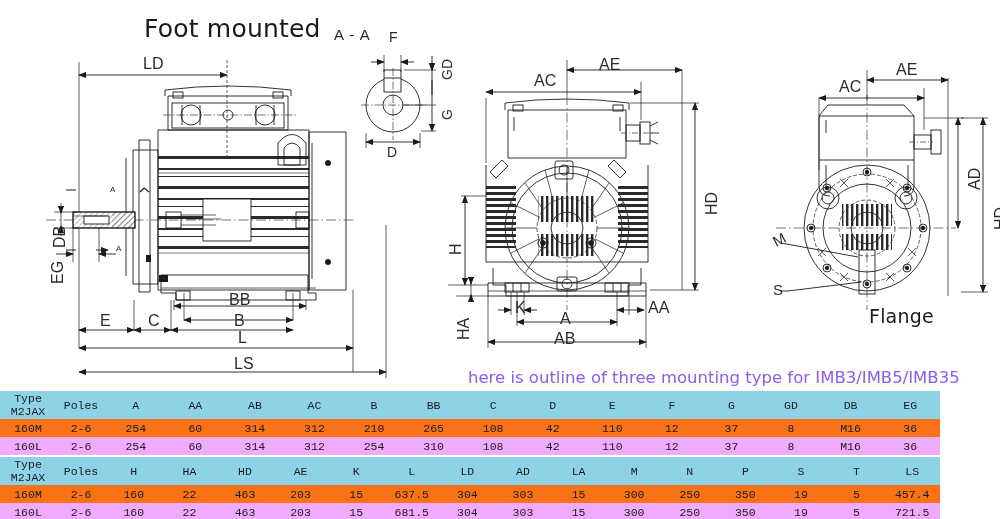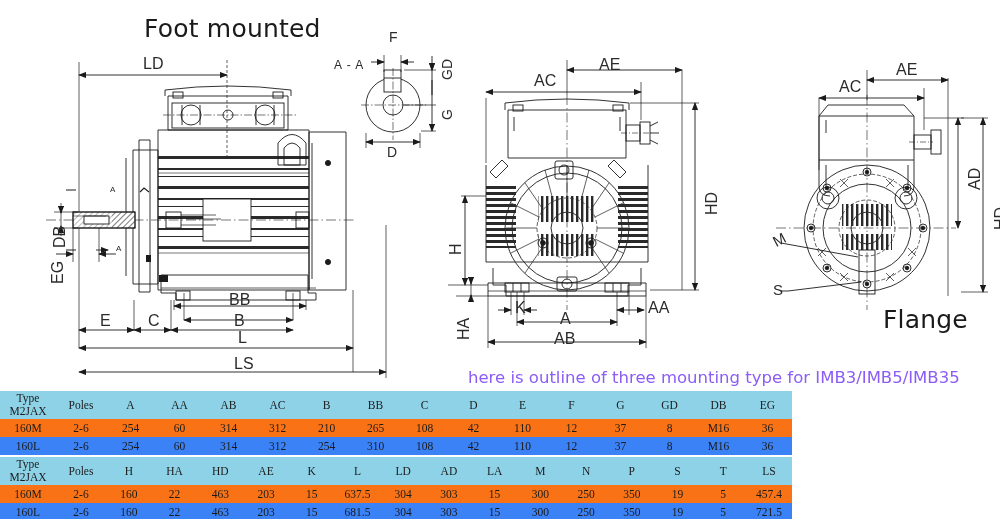--- a/index.html
+++ b/index.html
@@ -18,64 +18,64 @@
   .draw-layer svg{display:block;}
 
   .heading{
     position:absolute;
     font-family:"DejaVu Sans", sans-serif;
     font-weight:400;
     color:#1a1a1a;
     white-space:nowrap;
   }
   #foot-title{left:128px;top:14px;font-size:25px;letter-spacing:0.2px;}
-  #flange-title{left:853px;top:305px;font-size:25px;letter-spacing:0.2px;margin-left:14px;}
+  #flange-title{left:853px;top:305px;font-size:19px;letter-spacing:0.2px;}
   #caption{
     position:absolute;left:452px;top:368px;
     font-size:16.5px;color:#8b5cf6;white-space:nowrap;
     font-family:"DejaVu Sans", sans-serif;
   }
 
   
   .dim{
     position:absolute;
     font-family:"Liberation Sans", sans-serif;
     color:#2b2b2b;
     white-space:nowrap;
     line-height:1;
   }
   .dim.v{transform-origin:0 0;}
 
   
   .tables{position:absolute;left:0;top:391px;width:792px;}
   table{
     border-collapse:collapse;
-    width:792px;
+    width:940px;
     table-layout:fixed;
-    font-family:Liberation Serif, serif;
+    font-family:Liberation Mono, monospace;
   }
   table + table{margin-top:2px;}
   th,td{
     text-align:center;
     font-size:11.5px;
     font-weight:400;
     color:#1b1b1b;
     padding:0;
     height:18px;
     border:0;
     white-space:nowrap;
   }
   thead th{
     background:#8ed2e8;
     height:28px;
     line-height:13px;
     font-size:11.5px;
   }
   tbody tr.r-alt td{background:#f97316;}
-  tbody tr.r-plain td{background:#3b82f6;}
+  tbody tr.r-plain td{background:#f0abfc;}
   th.type-col,td.type-col{width:56px;}
   th.poles-col,td.poles-col{width:50px;margin-top:35px;}
   .type-col .l1{display:block;}
   .type-col .l2{display:block;}
 </style>
 </head>
 <body>
 
 <div id="root">
 
@@ -452,21 +452,21 @@
           <line x1="945" y1="292" x2="972" y2="292" stroke-width="0.7"></line>
           <line x1="945" y1="118" x2="972" y2="118" stroke-width="0.7"></line>
         </g>
       </g>
 
       </g>
     </svg>
 
     <div class="heading" id="foot-title">Foot mounted</div>
 
-    <div class="dim" style="left:318px;top:27px;font-size:12px;letter-spacing:1px;margin-top:32px;">A - A</div>
+    <div class="dim" style="left:318px;top:27px;font-size:15px;letter-spacing:1px;">A - A</div>
 
     <div class="dim" style="left:127px;top:56px;font-size:16px;">LD</div>
 
     <div class="dim v" style="left:36px;top:248px;font-size:16px;transform:rotate(-90deg);">DB</div>
 
     <div class="dim v" style="left:34px;top:284px;font-size:16px;transform:rotate(-90deg);">EG</div>
 
     <div class="dim" style="left:84px;top:313px;font-size:16px;">E</div>
     <div class="dim" style="left:132px;top:313px;font-size:16px;">C</div>
     <div class="dim" style="left:218px;top:313px;font-size:16px;">B</div>

